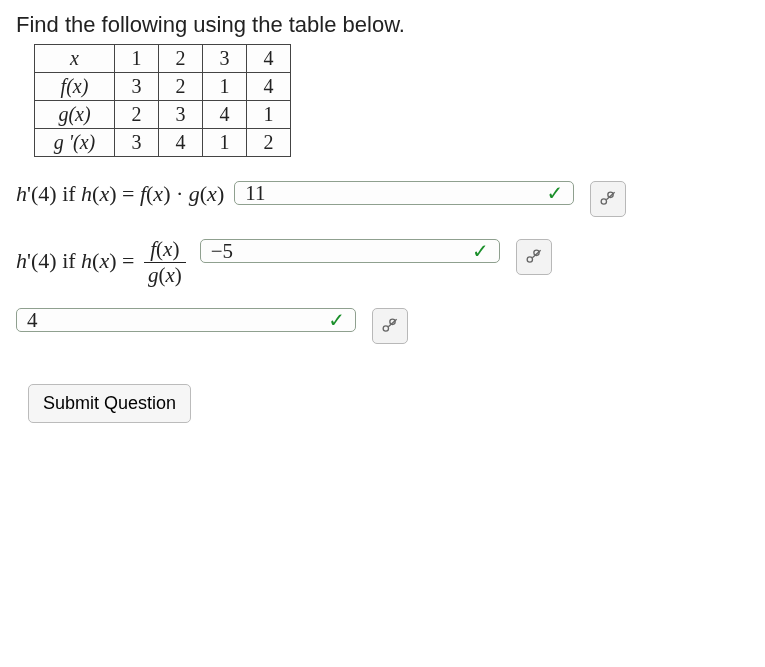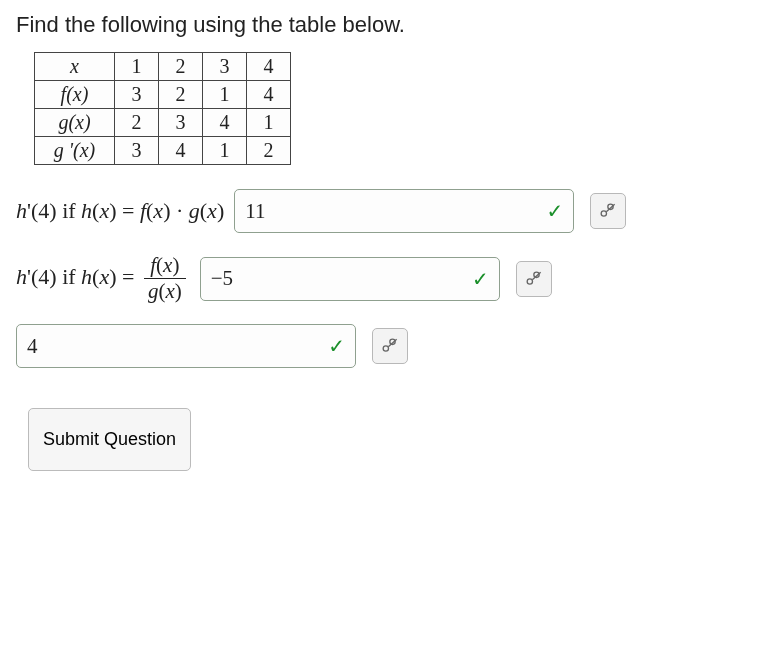--- a/index.html
+++ b/index.html
@@ -7,21 +7,21 @@
     margin: 0;
     padding: 12px 16px;
     font-family: "Segoe UI", Arial, sans-serif;
     font-size: 20px;
     color: #222;
     background: #fff;
     width: 765px;
   }
   .prompt {
     font-size: 22px;
-    margin-bottom: 14px;
+    margin-bottom: 6px;
   }
   table.values {
     border-collapse: collapse;
     margin: 0 0 24px 18px;
   }
   table.values td, table.values th {
     border: 1px solid #444;
     padding: 2px 14px;
     text-align: center;
     font-size: 20px;
@@ -32,34 +32,33 @@
   table.values td.rowhead {
     font-style: italic;
     padding: 2px 16px;
     min-width: 80px;
   }
   .question {
     font-family: "Times New Roman", serif;
     font-size: 22px;
     margin: 22px 0;
     display: flex;
-    align-items: center;
     gap: 10px;
     white-space: nowrap;
   }
   .answer-box {
     display: inline-flex;
     align-items: center;
     border: 1px solid #8fa08f;
     border-radius: 5px;
     padding: 4px 10px;
     font-family: "Times New Roman", serif;
     font-size: 21px;
     background: #fdfdfd;
-    height: 44px;
+    height: 24px;
     flex: 1;
     max-width: 340px;
     justify-content: space-between;
   }
   .answer-box .val { flex: 1; }
   .check {
     color: #1a8f2a;
     font-size: 20px;
     margin-left: 10px;
   }
@@ -73,21 +72,21 @@
     height: 36px;
     background: #f3f3f3;
     cursor: pointer;
     margin-left: 6px;
   }
   .tool-btn svg { width: 20px; height: 20px; }
   .submit-btn {
     display: inline-block;
     border: 1px solid #bbb;
     border-radius: 5px;
-    padding: 20px 14px;
+    padding: 8px 14px;
     background: #f6f6f6;
     font-size: 18px;
     cursor: pointer;
     margin: 18px 0 0 12px;
     font-family: "Segoe UI", Arial, sans-serif;
   }
   .frac {
     display: inline-flex;
     flex-direction: column;
     align-items: center;

